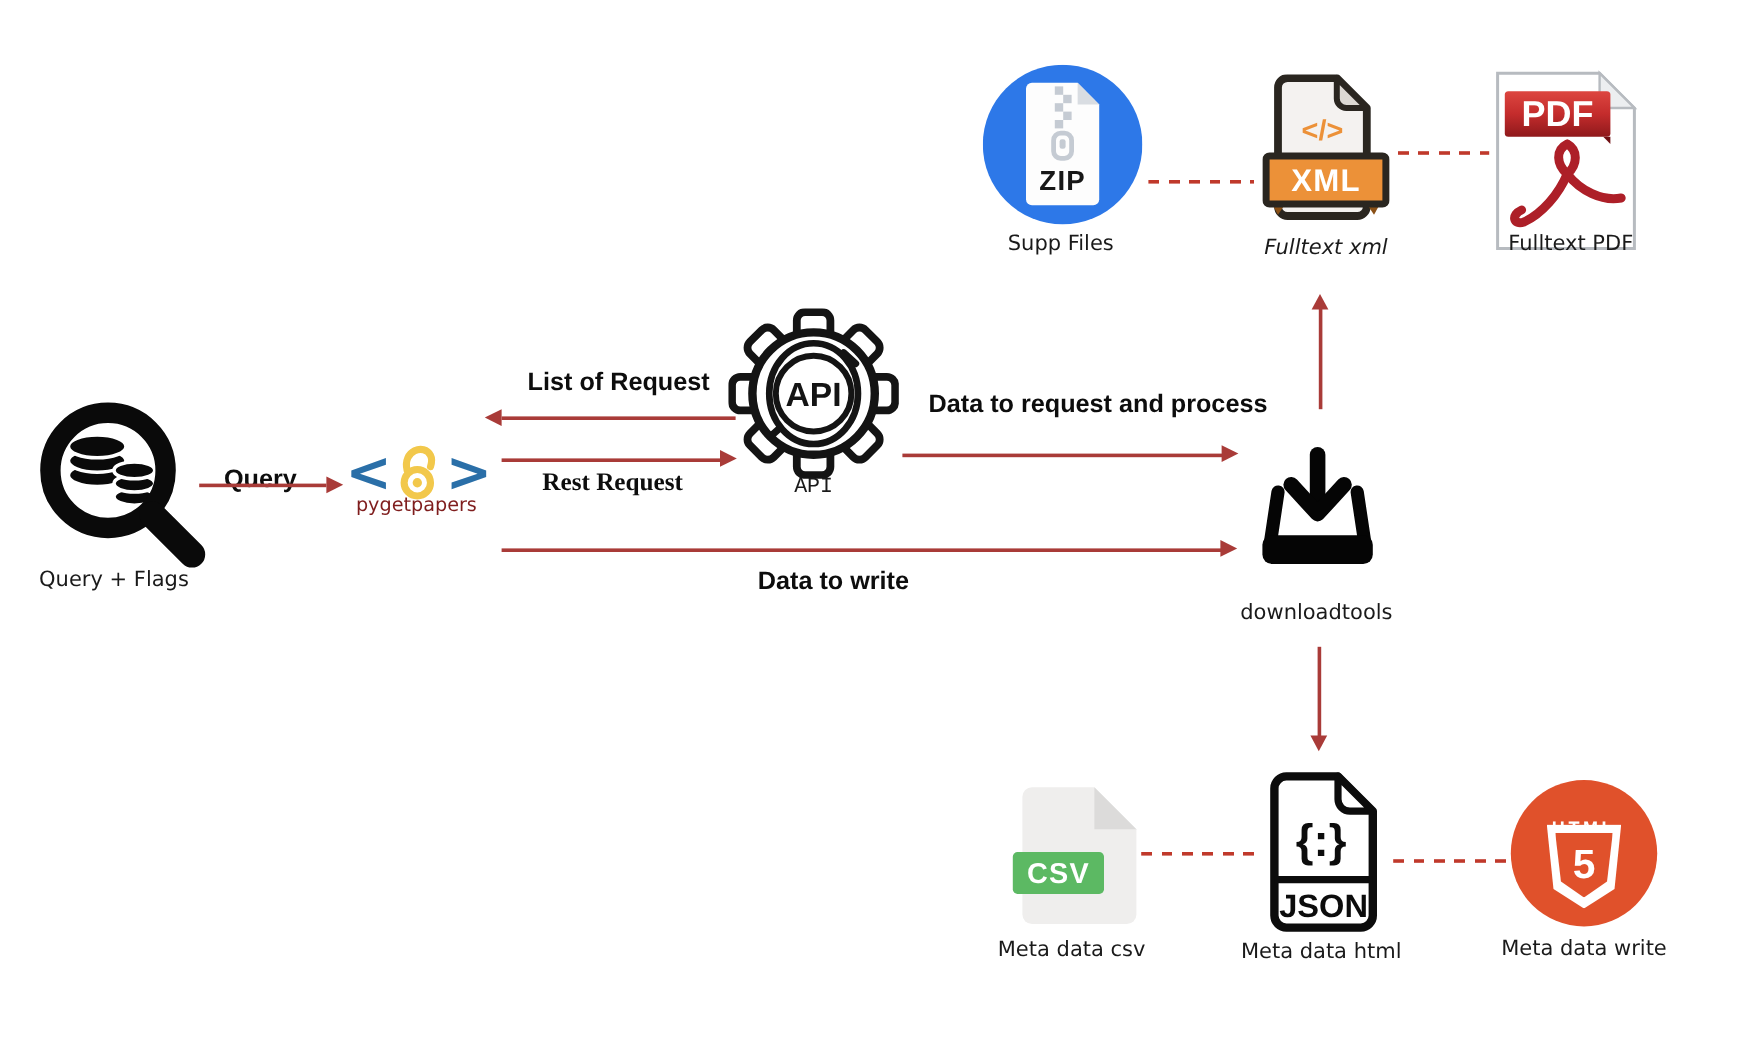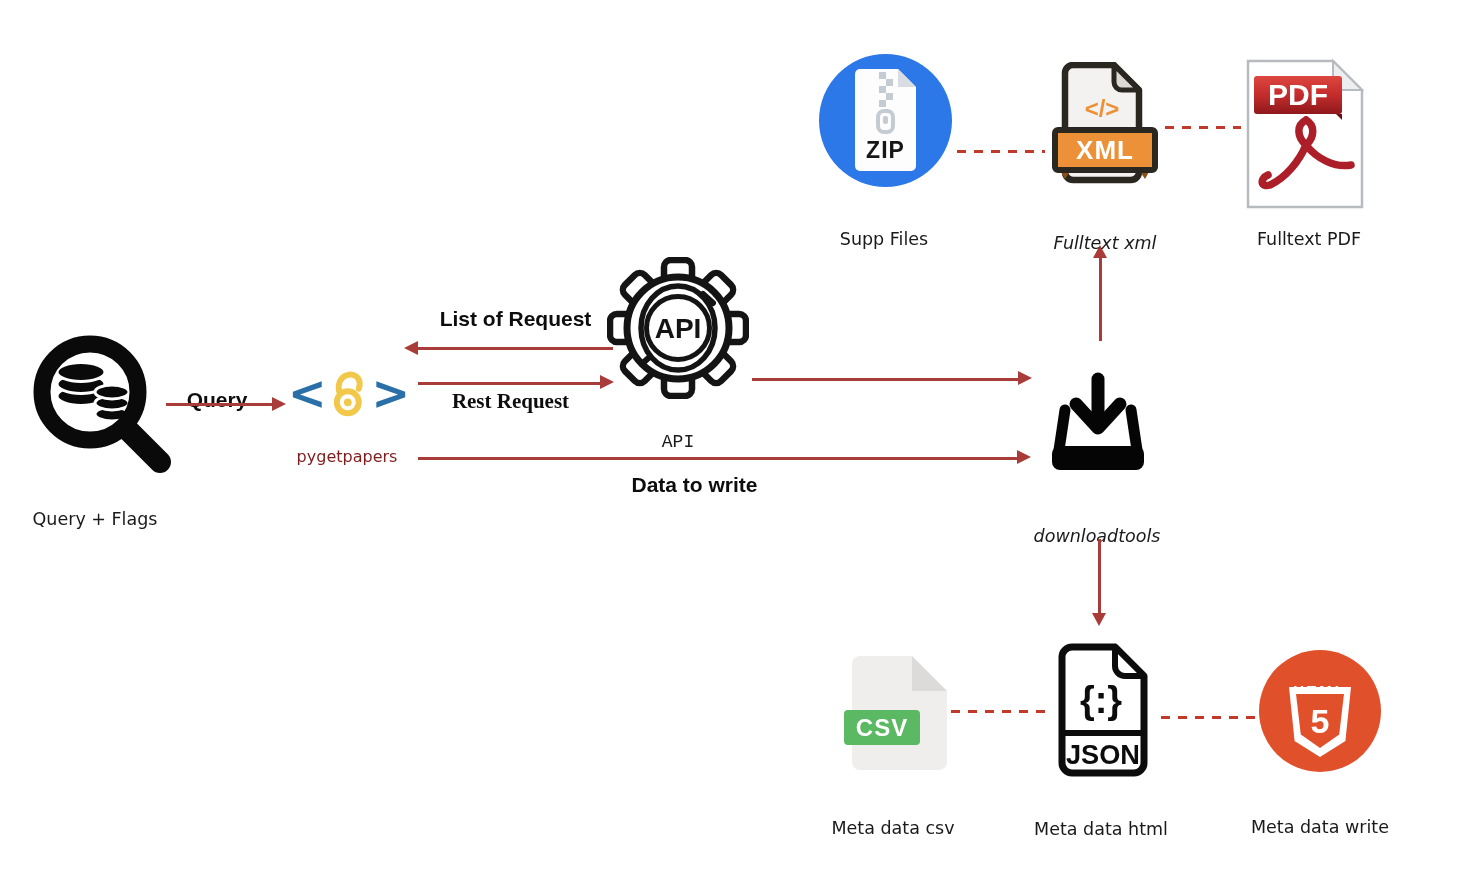--- a/index.html
+++ b/index.html
@@ -2,21 +2,21 @@
 <html><head>
 <meta charset="utf-8">
 <style>
   html,body{margin:0;padding:0;background:#fff;}
   .stage{position:relative;width:1468px;height:882px;background:#ffffff;overflow:hidden;
          font-family:"Liberation Sans",sans-serif;}
   .abs{position:absolute;}
   .edge-label{position:absolute;font-weight:bold;font-size:21px;color:#0d0d0d;text-align:center;
               font-family:"Liberation Sans",sans-serif;}
   .caption{position:absolute;font-size:17.5px;color:#1a1a1a;text-align:center;
-           font-family:"DejaVu Sans",sans-serif;margin-top:36px;}
+           font-family:"DejaVu Sans",sans-serif;}
   .caption.mono{font-family:"Liberation Mono",monospace;font-size:18px;}
   .caption.blue{color:#7f1d1d;font-size:16px;}
   .shaft-h{position:absolute;height:3px;background:#a93b38;}
   .shaft-v{position:absolute;width:3px;background:#a93b38;}
   .head{position:absolute;width:0;height:0;}
   .head.right{border-top:7px solid transparent;border-bottom:7px solid transparent;border-left:14px solid #a93b38;}
   .head.left {border-top:7px solid transparent;border-bottom:7px solid transparent;border-right:14px solid #a93b38;}
   .head.up   {border-left:7px solid transparent;border-right:7px solid transparent;border-bottom:13px solid #a93b38;}
   .head.down {border-left:7px solid transparent;border-right:7px solid transparent;border-top:13px solid #a93b38;}
   .dash{position:absolute;height:3px;background:repeating-linear-gradient(90deg,#c0392b 0 9px,transparent 9px 17px);}
@@ -105,35 +105,36 @@
     </g>
     <circle cx="71" cy="71" r="51" fill="#ffffff" stroke="#141414" stroke-width="7"></circle>
     <path d="M96,37 l10,9" stroke="#141414" stroke-width="6" stroke-linecap="round"></path>
     <path d="M37,105 l10,-9" stroke="#141414" stroke-width="6" stroke-linecap="round"></path>
     <ellipse cx="71" cy="71" rx="37" ry="42" fill="#ffffff" stroke="#141414" stroke-width="5.5"></ellipse>
     <circle cx="71" cy="71" r="31.5" fill="#ffffff" stroke="#141414" stroke-width="5"></circle>
     <text x="71" y="81" text-anchor="middle" font-size="28" font-weight="bold" fill="#141414">API</text>
   </svg>
   <div class="caption mono" style="left:578px;top:396px;width:200px;">API</div>
 
+  <div class="edge-label" style="left:750px;top:325px;width:330px;">Data to request and process</div>
   <div class="shaft-h" style="left:752px;top:378px;width:267px;"></div>
   <div class="head right" style="left:1018px;top:371px;"></div>
 
   <div class="edge-label" style="left:592px;top:473px;width:205px;">Data to write</div>
   <div class="shaft-h" style="left:418px;top:457px;width:600px;"></div>
   <div class="head right" style="left:1017px;top:450px;"></div>
 
   <svg class="abs" style="left:1045px;top:372px;" width="106" height="120" viewBox="0 0 106 120">
     <line x1="53" y1="7" x2="53" y2="46" stroke="#050505" stroke-width="13" stroke-linecap="round"></line>
     <path d="M31,32 L53,56 L75,32" fill="none" stroke="#050505" stroke-width="13" stroke-linecap="round" stroke-linejoin="round"></path>
     <path d="M20,38 L14,78" stroke="#050505" stroke-width="11" stroke-linecap="round" fill="none"></path>
     <path d="M86,38 L92,78" stroke="#050505" stroke-width="11" stroke-linecap="round" fill="none"></path>
     <rect x="7" y="74" width="92" height="24" rx="8" fill="#050505"></rect>
   </svg>
-  <div class="caption" style="left:997px;top:490px;width:200px;font-style:italic;">downloadtools</div>
+  <div class="caption" style="left:997px;top:501px;width:200px;">downloadtools</div>
 
   <div class="shaft-v" style="left:1099px;top:257px;height:84px;"></div>
   <div class="head up" style="left:1093px;top:245px;"></div>
   <div class="shaft-v" style="left:1098px;top:539px;height:76px;"></div>
   <div class="head down" style="left:1092px;top:613px;"></div>
 
   <svg class="abs" style="left:819px;top:54px;" width="133" height="133" viewBox="0 0 133 133">
     <circle cx="66.5" cy="66.5" r="66.5" fill="#2d78e8"></circle>
     <path d="M36,20 a5,5 0 0 1 5,-5 H79 L97,33 V112 a5,5 0 0 1 -5,5 H41 a5,5 0 0 1 -5,-5 Z" fill="#fdfdfd"></path>
     <polygon points="79,15 97,33 79,33" fill="#d9dde2"></polygon>

